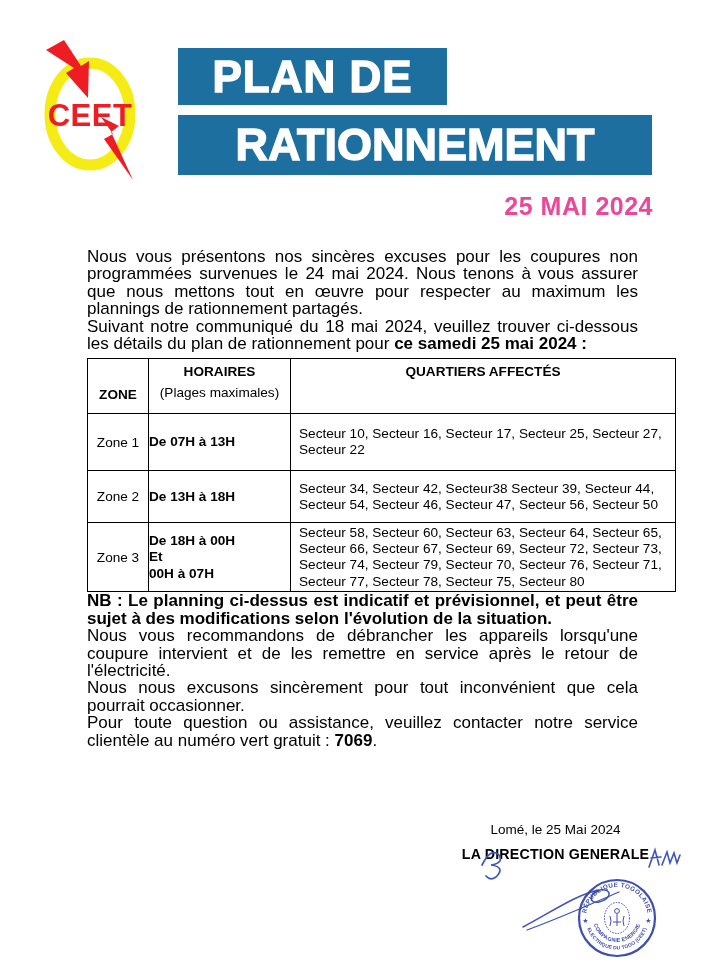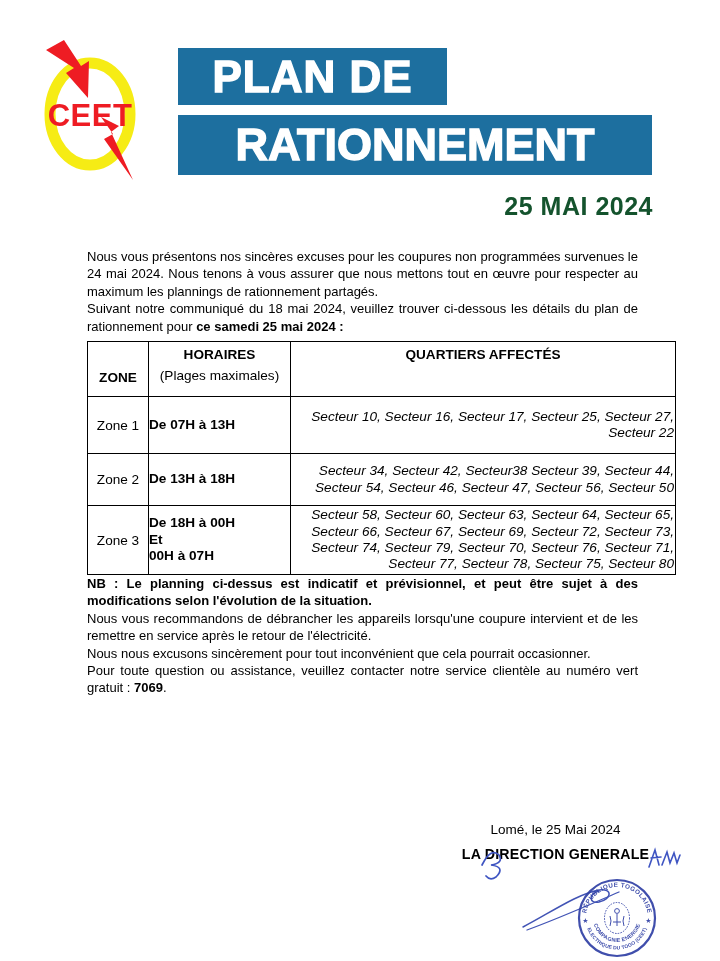--- a/index.html
+++ b/index.html
@@ -11,45 +11,45 @@
   .page{position:absolute;inset:0;}
 
   
   .logo-svg{position:absolute;left:40px;top:36px;}
   .banner{position:absolute;background:#1d6f9f;color:#fff;display:flex;
           align-items:center;justify-content:center;font-weight:bold;
           -webkit-text-stroke:1.4px #ffffff;}
   .banner1{left:178px;top:48px;width:269px;height:57px;font-size:44px;letter-spacing:1px;}
   .banner2{left:178px;top:115px;width:474px;height:60px;font-size:45px;letter-spacing:0px;}
   .hdate{position:absolute;top:192px;right:67px;font-size:25px;font-weight:bold;
-         color:#14532d;letter-spacing:.5px;}
+         color:#ec4899;letter-spacing:.5px;}
 
   
   .content{position:absolute;left:87px;top:248px;width:551px;}
-  .content p{margin:0;font-size:13px;line-height:17.4px;text-align:justify;}
+  .content p{margin:0;font-size:17px;line-height:17.4px;text-align:justify;}
   .p2{margin-top:14px;}
   .nb{margin-top:3px;font-weight:bold;}
   .p3{margin-top:13px;}
   .p4{margin-top:8px;}
   .p5{margin-top:12px;}
   .p6{margin-top:13px;}
 
   
   table{border-collapse:collapse;margin-top:6px;table-layout:fixed;width:588px;}
   col.c-zone{width:61px;} col.c-hor{width:142px;} col.c-quart{width:385px;}
   th,td{border:1.6px solid #000;font-size:13.6px;vertical-align:middle;padding:0;}
   tr.hrow{height:55px;} tr.r0{height:57px;} tr.r1{height:52px;} tr.r2{height:69px;}
   .th-zone{vertical-align:bottom;text-align:center;padding-bottom:11px;font-weight:bold;}
   .th-hor{vertical-align:top;text-align:center;padding-top:5px;}
   .th-hor .hl1{font-weight:bold;}
   .th-hor .hl2{font-weight:normal;margin-top:6px;}
   .th-quart{vertical-align:top;text-align:center;padding-top:5px;font-weight:bold;}
   td.zone{text-align:center;font-weight:normal;}
   td.hor{text-align:left;font-weight:bold;white-space:pre-line;line-height:16.6px;margin-left:44px;}
-  td.quart{text-align:right;padding-left:8px;padding-right:1px;line-height:16.3px;font-style:italic;}
+  td.quart{text-align:left;padding-left:8px;padding-right:1px;line-height:16.3px;}
 
   
   .sign{position:absolute;left:428px;top:822px;width:255px;text-align:center;}
   .place-date{font-size:13.5px;}
   .dir{font-size:14.2px;font-weight:bold;margin-top:9px;letter-spacing:.2px;}
   .penmarks{position:absolute;left:478px;top:843px;}
   .flourish{position:absolute;left:515px;top:880px;}
   .stamp{position:absolute;left:577px;top:878px;opacity:.92;}
   .stamp text{fill:#3040a5;font-family:"Liberation Sans",sans-serif;}
 </style>

